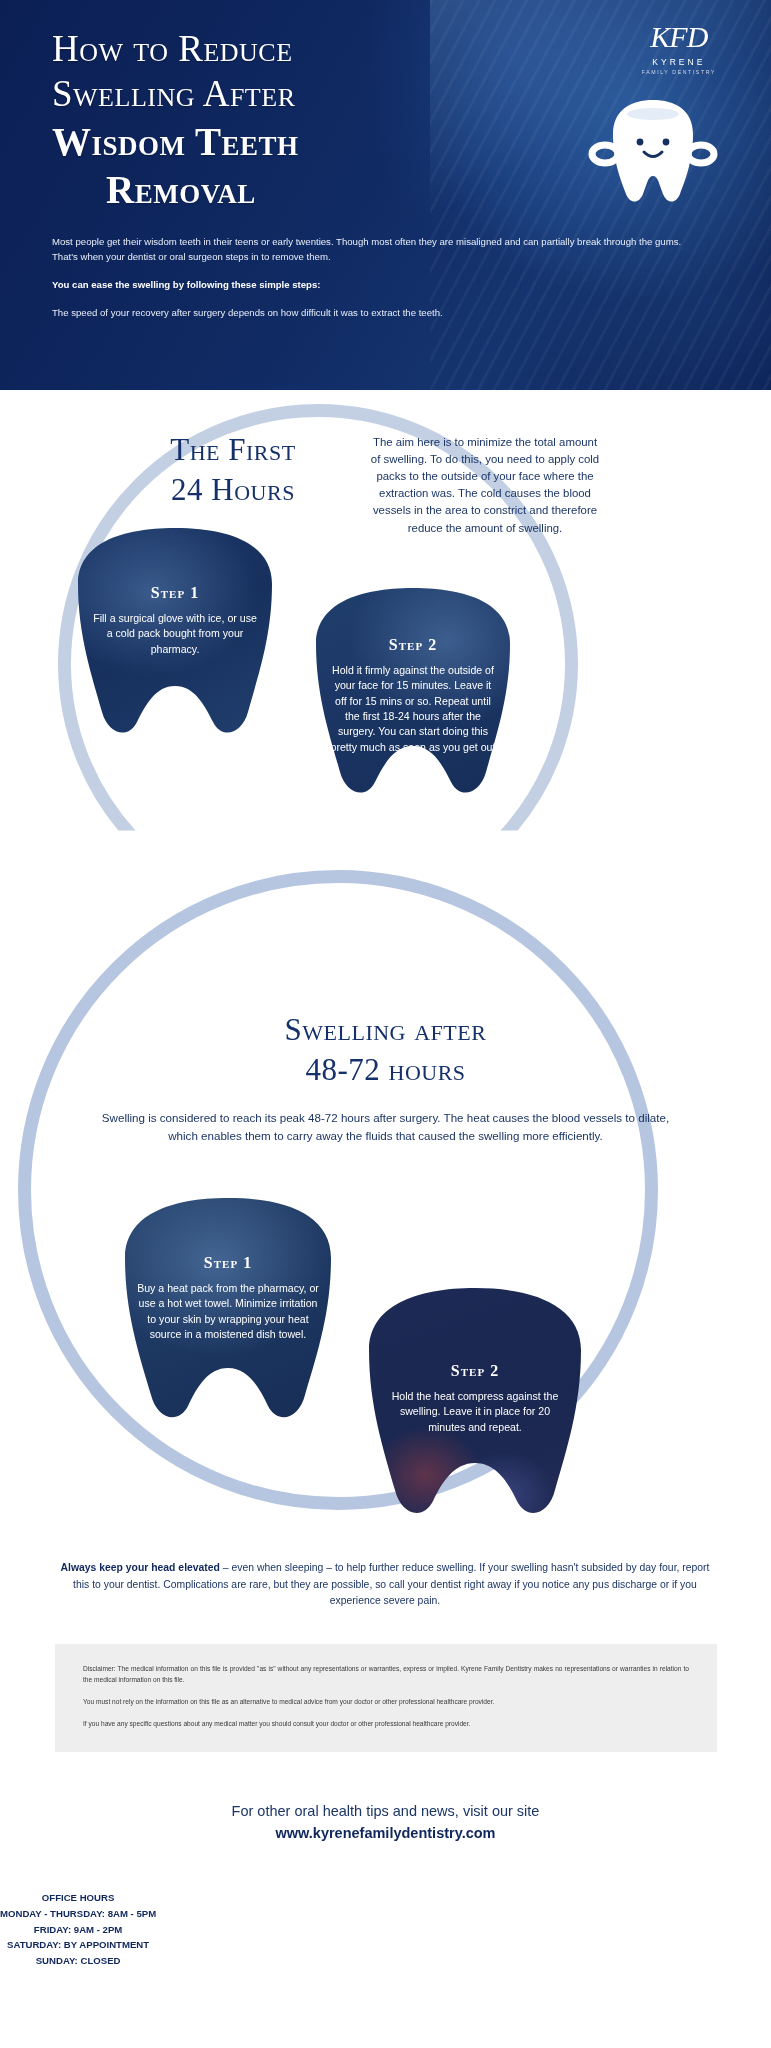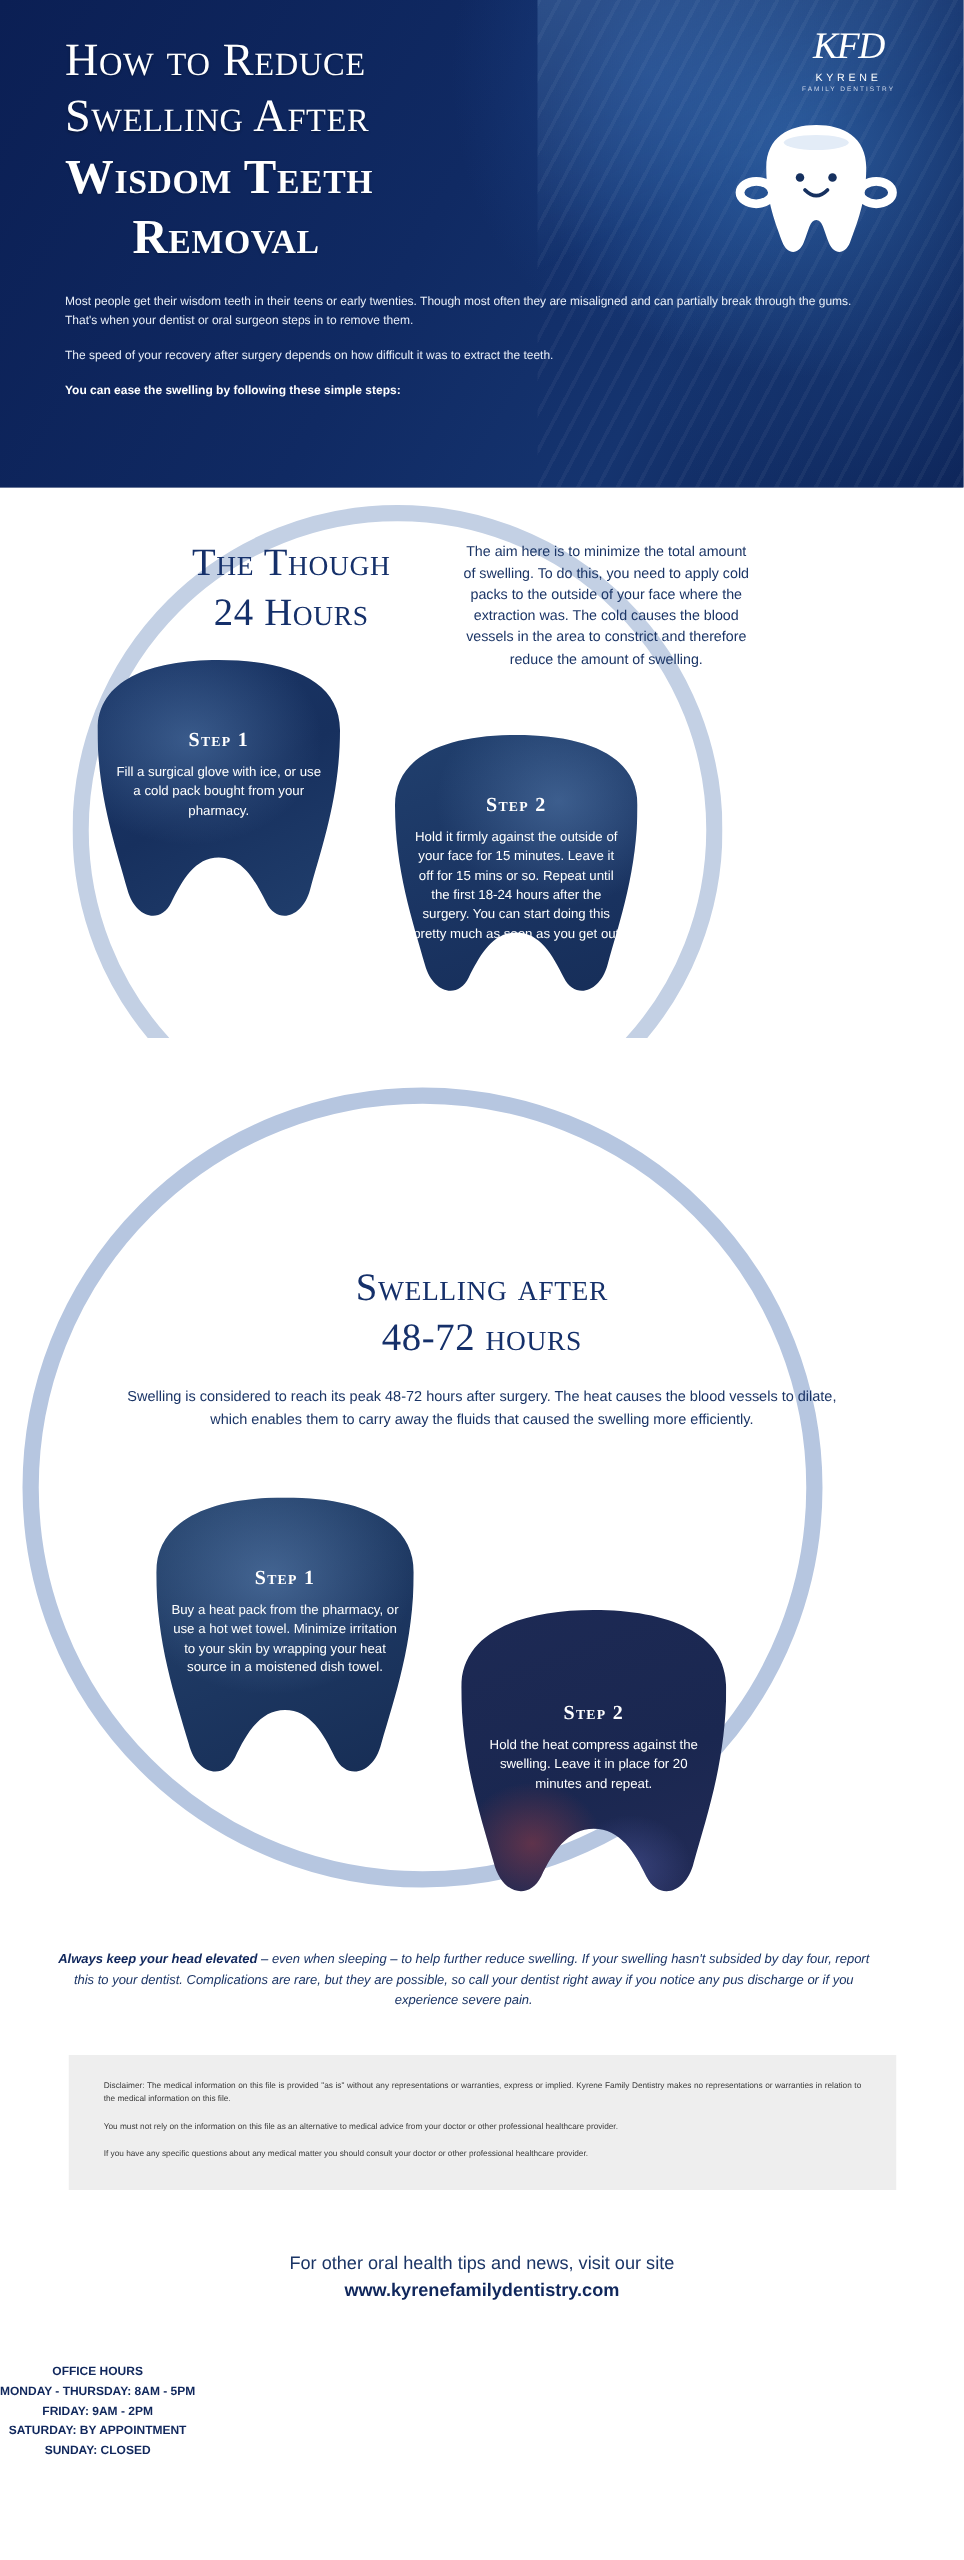--- a/index.html
+++ b/index.html
@@ -194,22 +194,22 @@
     clip-path: path("M17,64 C17,20 64,2 123,2 C182,2 229,20 229,64 C229,121 214,165 203,204 C197,229 175,235 165,215 C156,196 144,177 123,177 C102,177 90,196 81,215 C71,235 49,229 43,204 C32,165 17,121 17,64 Z");
     background:
       radial-gradient(ellipse 80px 70px at 30% 78%, rgba(150,60,70,0.55), rgba(0,0,0,0) 70%),
       radial-gradient(ellipse 70px 60px at 62% 86%, rgba(80,90,160,0.5), rgba(0,0,0,0) 70%),
       linear-gradient(160deg, #1d2a55 0%, #1a2750 55%, #242c58 100%);
   }
   #s2t2 .tooth-label { top: 76px; }
 
   
   .note {
-    position: absolute; left: 41px; top: 1560px; width: 660px;
-    text-align: center; color: #1b3566; font-size: 10.4px; line-height: 1.6; font-style: italic;
+    position: absolute; left: 55px; top: 1560px; width: 660px;
+    text-align: center; color: #1b3566; font-size: 10.4px; line-height: 1.6;
   }
   .note b { color: #10275c; }
 
   
   .disclaimer {
     position: absolute; left: 55px; top: 1644px; width: 662px;
     background: #eeeeee; padding: 20px 28px 22px 28px;
   }
   .disclaimer p {
     color: #3a3a3a; font-size: 6.6px; line-height: 1.65; text-align: justify;
@@ -260,31 +260,31 @@
     </div>
 
     <div class="header-inner">
       <h1 class="title">
         <span class="l1">How to Reduce</span>
         <span class="l2">Swelling After</span>
         <span class="l3">Wisdom Teeth</span>
         <span class="l4">Removal</span>
       </h1>
       <p class="header-p">Most people get their wisdom teeth in their teens or early twenties. Though most often they are misaligned and can partially break through the gums. That's when your dentist or oral surgeon steps in to remove them.</p>
+      <p class="header-p third">You can ease the swelling by following these simple steps:</p>
       <p class="header-p second">The speed of your recovery after surgery depends on how difficult it was to extract the teeth.</p>
-      <p class="header-p third">You can ease the swelling by following these simple steps:</p>
     </div>
   </div>
 
   <div class="arc arc-top"></div>
   <div class="arc arc-bottom"></div>
 
   <div class="sec1">
     <div class="sec1-title h-serif">
-      <span>The Though</span><br>
+      <span>The First</span><br>
       <span>24 Hours</span>
     </div>
     <div class="sec1-intro">The aim here is to minimize the total amount of swelling. To do this, you need to apply cold packs to the outside of your face where the extraction was. The cold causes the blood vessels in the area to constrict and therefore reduce the amount of swelling.</div>
 
     <div class="tooth" id="s1t1">
       <div class="tooth-shape"></div>
       <div class="tooth-label">
         <div class="tooth-step">Step 1</div>
         <div class="tooth-text">Fill a surgical glove with ice, or use a cold pack bought from your pharmacy.</div>
       </div>

